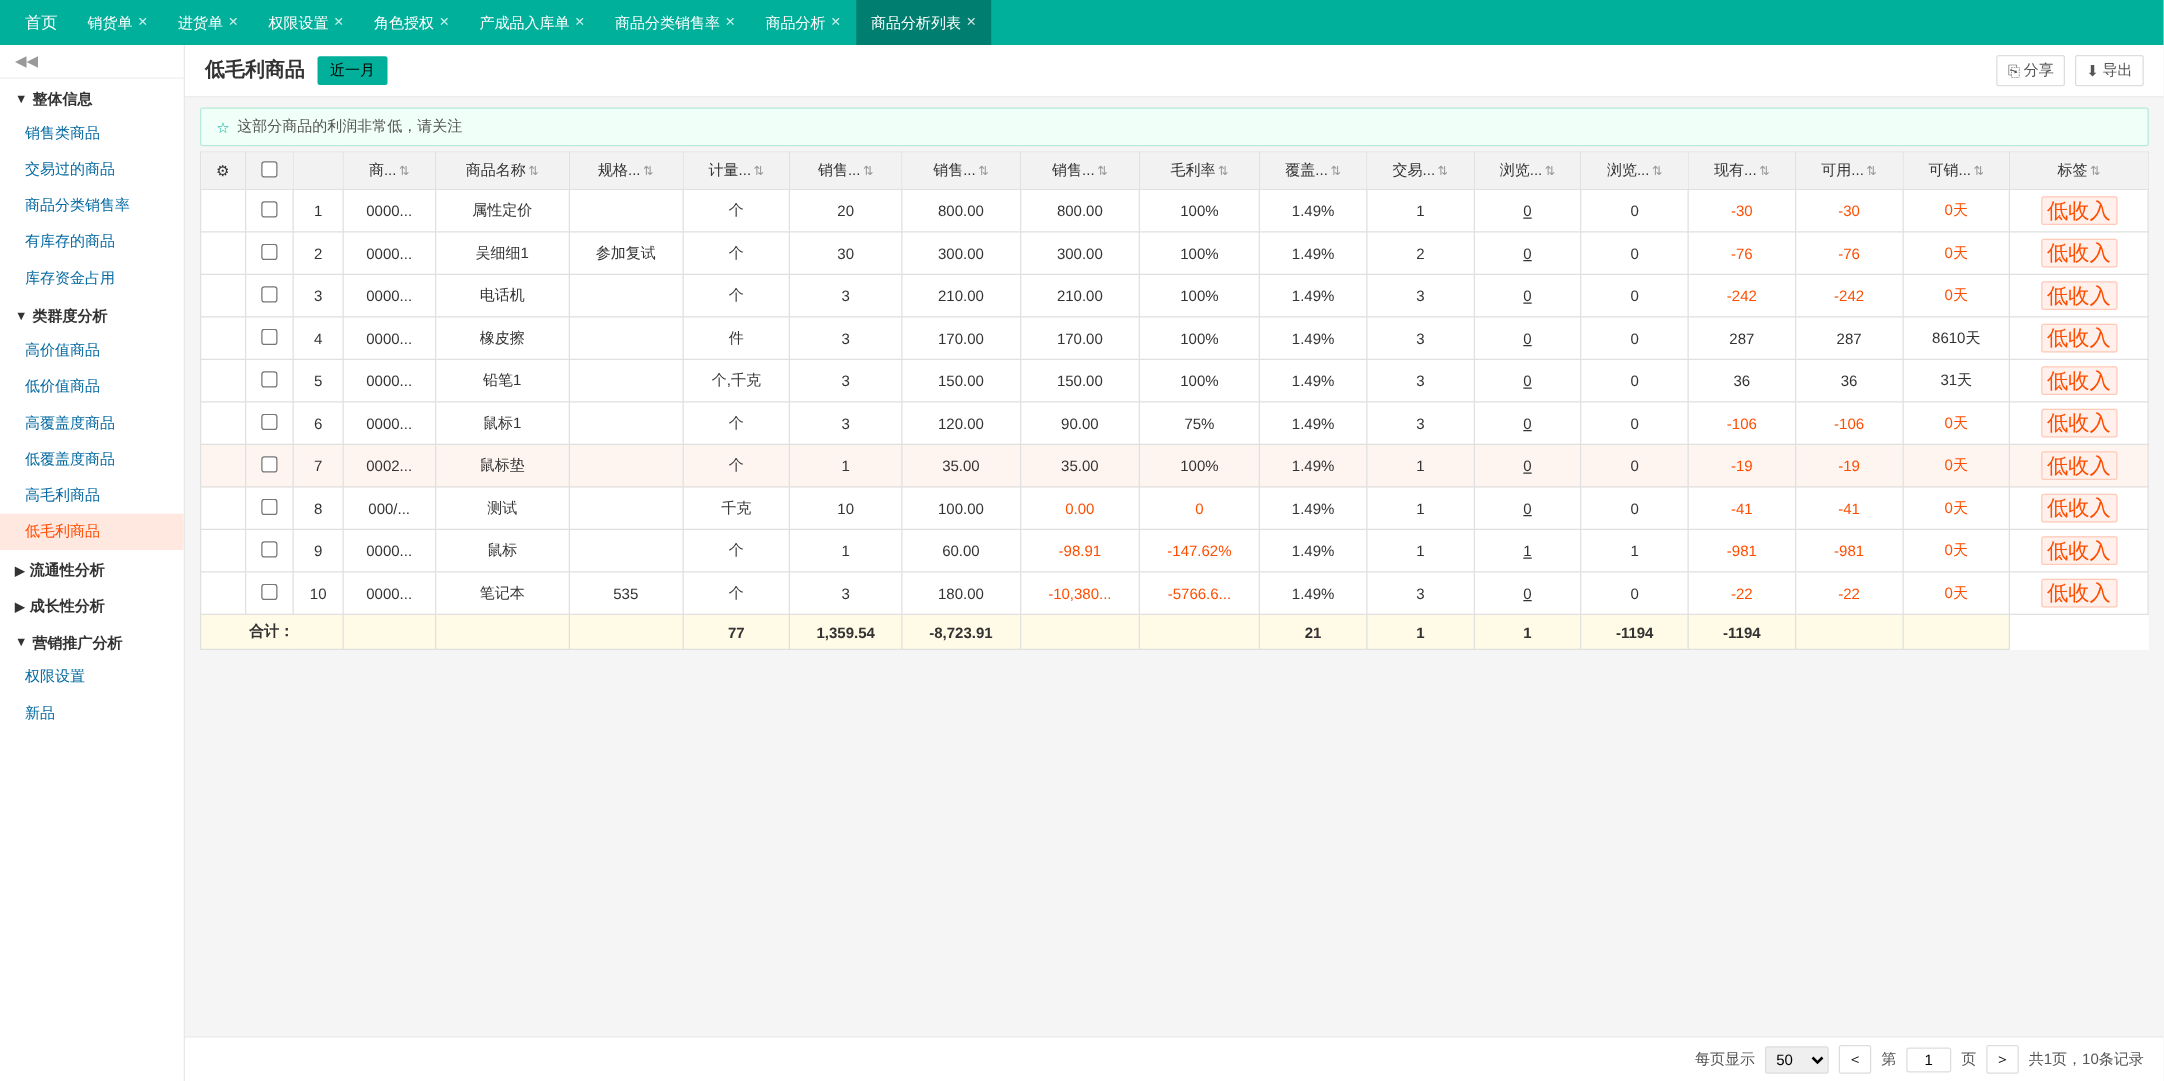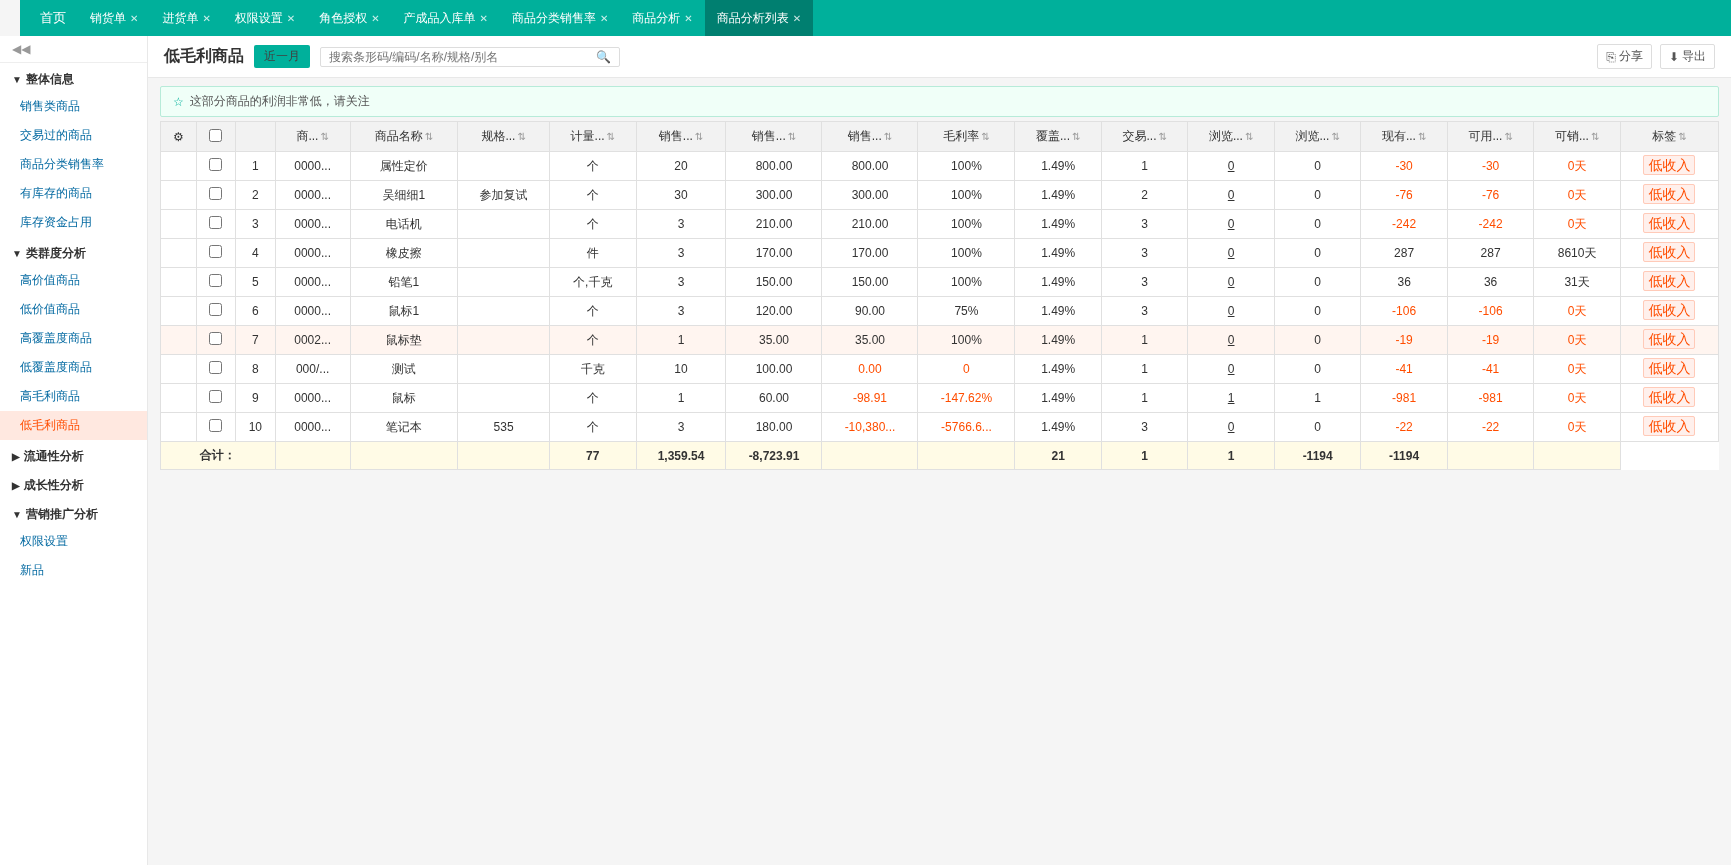--- a/index.html
+++ b/index.html
@@ -5,21 +5,20 @@
     * { box-sizing: border-box; margin: 0; padding: 0; font-family: 'Microsoft YaHei', Arial, sans-serif; font-size: 12px; }
     body { background: #f5f5f5; min-width: 1731px; }
 
     
     .top-nav {
       background: #00b09b;
       display: flex;
       align-items: center;
       height: 36px;
       padding: 0 8px;
-      margin-left: 20px;
     }
     .top-nav .nav-item {
       color: #fff;
       padding: 0 12px;
       height: 36px;
       display: flex;
       align-items: center;
       cursor: pointer;
       font-size: 13px;
       white-space: nowrap;
@@ -71,21 +70,21 @@
       background: #fff;
       padding: 8px 16px;
       display: flex;
       align-items: center;
       border-bottom: 1px solid #e8e8e8;
       gap: 10px;
     }
     .page-title { font-size: 16px; font-weight: bold; color: #333; }
     .date-filter-btn {
       background: #00b09b;
-      color: #404040;
+      color: #000000;
       border: none;
       padding: 3px 10px;
       border-radius: 2px;
       cursor: pointer;
       font-size: 12px;
     }
     .search-box {
       display: flex;
       align-items: center;
       border: 1px solid #ddd;
@@ -167,21 +166,21 @@
     }
     .data-table tr.highlighted td { background: #fff5f0; }
     .data-table td.red { color: #ff4d00; }
     .data-table td.underline { text-decoration: underline; cursor: pointer; }
     .tag-badge {
       background: #fff0ec;
       color: #ff4d00;
       border: 1px solid #ffcab8;
       border-radius: 2px;
       padding: 1px 4px;
-      font-size: 14px;
+      font-size: 17px;
     }
 
     
     .pagination-bar {
       background: #fff;
       border-top: 1px solid #e8e8e8;
       padding: 6px 16px;
       display: flex;
       align-items: center;
       justify-content: flex-end;
@@ -309,24 +308,20 @@
     </div>
     <div class="sidebar-item">权限设置</div>
     <div class="sidebar-item">新品</div>
   </aside>
 
   <div class="main-content">
 
     <div class="page-header">
       <span class="page-title">低毛利商品</span>
       <button class="date-filter-btn">近一月</button>
-      <div class="search-box">
-        <input type="text" placeholder="搜索条形码/编码/名称/规格/别名" style="">
-        <span style="color:#bbb;cursor:pointer;">🔍</span>
-      </div>
       <div class="header-actions">
         <button class="action-btn">
           <span>⎘</span>
           <span>分享</span>
         </button>
         <button class="action-btn">
           <span>⬇</span>
           <span>导出</span>
         </button>
       </div>
@@ -590,15 +585,29 @@
             <td>1</td>
             <td>-1194</td>
             <td>-1194</td>
             <td></td>
             <td></td>
           </tr>
         </tfoot>
       </table>
     </div>
 
+    <div class="pagination-bar">
+      <span class="page-size-label">每页显示</span>
+      <select>
+        <option>50</option>
+        <option>100</option>
+        <option>200</option>
+      </select>
+      <button class="page-nav-btn">＜</button>
+      <span class="page-info">第</span>
+      <input type="text" class="page-input" value="1" style="">
+      <span class="page-info">页</span>
+      <button class="page-nav-btn">＞</button>
+      <span class="page-info">共1页，10条记录</span>
+    </div>
 
   </div>
 </div>
 
 </body></html>

